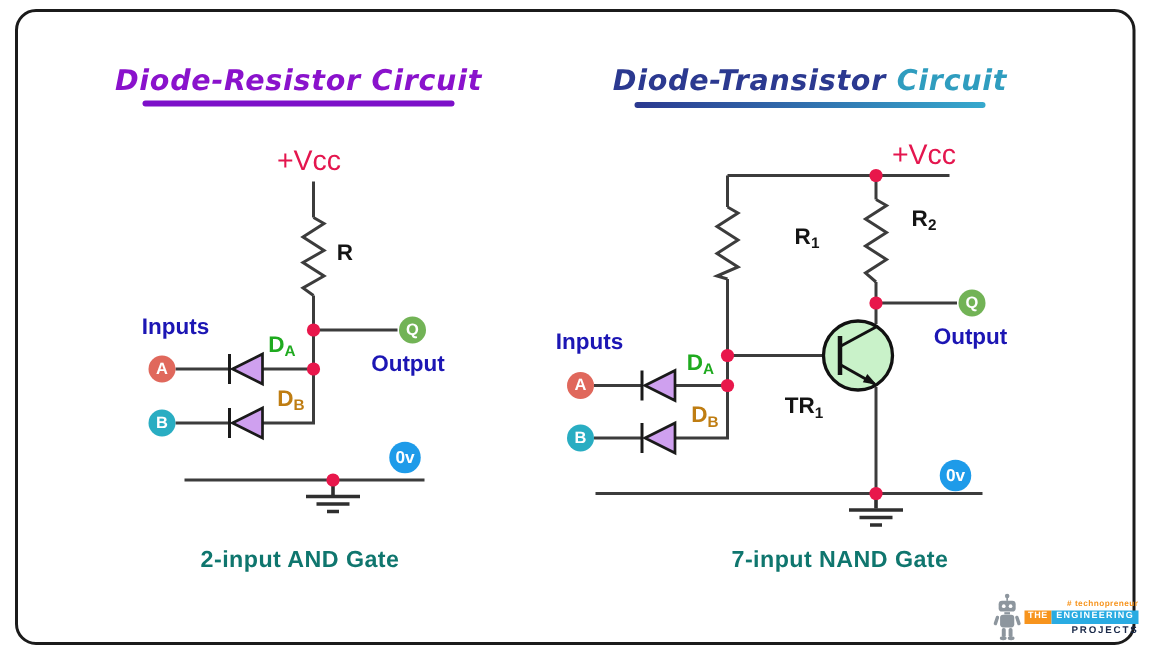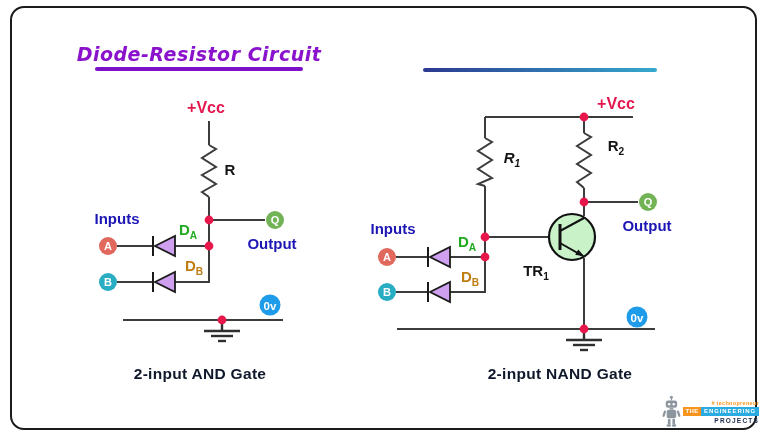--- a/index.html
+++ b/index.html
@@ -27,28 +27,28 @@
   .underline-left {
     position: absolute; left: 95px; top: 67px; width: 208px; height: 4px;
     background: #7d10c9; border-radius: 2px;
   }
   .underline-right {
     position: absolute; left: 423px; top: 68px; width: 234px; height: 4px;
     background: linear-gradient(90deg, #2b3990, #36a9cd); border-radius: 2px;
   }
 
   
-  .vcc { color: #e4164e; font-weight: bold; font-size: 16px; }
+  .vcc { color: #e4164e; font-weight: normal; font-size: 19px; }
   .blue-label { color: #1c16b4; font-weight: bold; font-size: 15px; }
   .black-label { color: #141414; font-weight: bold; font-size: 15px; }
   .green-label { color: #1faa1f; font-weight: bold; font-size: 15px; }
   .orange-label { color: #bf7d12; font-weight: bold; font-size: 15px; }
   .sub { font-size: 0.68em; vertical-align: -0.3em; }
 
-  .caption { color: #0f172a; font-weight: 600; font-size: 15.5px; letter-spacing: 0.3px; }
+  .caption { color: #0f766e; font-weight: 600; font-size: 15.5px; letter-spacing: 0.3px; }
 
   
   .node {
     position: absolute; transform: translate(-50%, -50%);
     width: 18px; height: 18px; border-radius: 50%;
     color: #ffffff; font-weight: bold; font-size: 11px;
     display: flex; align-items: center; justify-content: center;
   }
   .node-a { background: #e0685c; }
   .node-b { background: #29adc2; }
@@ -176,61 +176,65 @@
         <circle cx="485" cy="257" r="4.4"></circle>
         <circle cx="584" cy="202" r="4.4"></circle>
         <circle cx="584" cy="329" r="4.4"></circle>
       </g>
     </g>
   </svg>
 
   <div class="abs center title title-left" style="left:199px; top:54px;">Diode-Resistor Circuit</div>
   <div class="underline-left"></div>
 
+  <div class="abs center title" style="left:540px; top:54px;">
+    <span class="title-right-main">Diode-Transistor</span>
+    <span class="title-right-accent">Circuit</span>
+  </div>
   <div class="underline-right"></div>
 
   <div class="abs center vcc" style="left:206px; top:108px;">+Vcc</div>
   <div class="abs center black-label" style="left:230px; top:169px;">R</div>
   <div class="abs center blue-label" style="left:117px; top:218px;">Inputs</div>
   <div class="abs center green-label" style="left:188px; top:231px;">
     <span>D</span><span class="sub">A</span>
   </div>
   <div class="abs center orange-label" style="left:194px; top:267px;">
     <span>D</span><span class="sub">B</span>
   </div>
   <div class="node node-a" style="left:108px; top:246px;">A</div>
   <div class="node node-b" style="left:108px; top:282px;">B</div>
   <div class="node node-q" style="left:275px; top:220px;">Q</div>
   <div class="abs center blue-label" style="left:272px; top:243px;">Output</div>
   <div class="node node-gnd" style="left:270px; top:305px;">0v</div>
   <div class="abs center caption" style="left:200px; top:374px;">2-input AND Gate</div>
 
   <div class="abs center vcc" style="left:616px; top:104px;">+Vcc</div>
-  <div class="abs center black-label" style="left:512px; top:159px;font-style:italic;">
+  <div class="abs center black-label" style="left:538px; top:159px;">
     <span>R</span><span class="sub">1</span>
   </div>
   <div class="abs center black-label" style="left:616px; top:147px;">
     <span>R</span><span class="sub">2</span>
   </div>
   <div class="abs center blue-label" style="left:393px; top:228px;">Inputs</div>
   <div class="abs center green-label" style="left:467px; top:243px;">
     <span>D</span><span class="sub">A</span>
   </div>
   <div class="abs center orange-label" style="left:470px; top:278px;">
     <span>D</span><span class="sub">B</span>
   </div>
   <div class="abs center black-label" style="left:536px; top:272px;">
     <span>TR</span><span class="sub">1</span>
   </div>
   <div class="node node-a" style="left:387px; top:257px;">A</div>
   <div class="node node-b" style="left:387px; top:292px;">B</div>
   <div class="node node-q" style="left:648px; top:202px;">Q</div>
   <div class="abs center blue-label" style="left:647px; top:225px;">Output</div>
   <div class="node node-gnd" style="left:637px; top:317px;">0v</div>
-  <div class="abs center caption" style="left:560px; top:374px;">2-input NAND Gate</div>
+  <div class="abs center caption" style="left:560px; top:374px;">7-input NAND Gate</div>
 
   <div class="logo">
     <svg width="19" height="33" viewBox="0 0 20 34">
       <g fill="#8d969e" stroke="none">
         <circle cx="10" cy="2" r="1.6"></circle>
         <rect x="9.4" y="3" width="1.2" height="2.4"></rect>
         <rect x="4" y="5.4" width="12" height="7.6" rx="2.4"></rect>
         <circle cx="7.6" cy="9.2" r="1.3" fill="#ffffff"></circle>
         <circle cx="12.4" cy="9.2" r="1.3" fill="#ffffff"></circle>
         <rect x="8" y="13.4" width="4" height="1.6"></rect>

